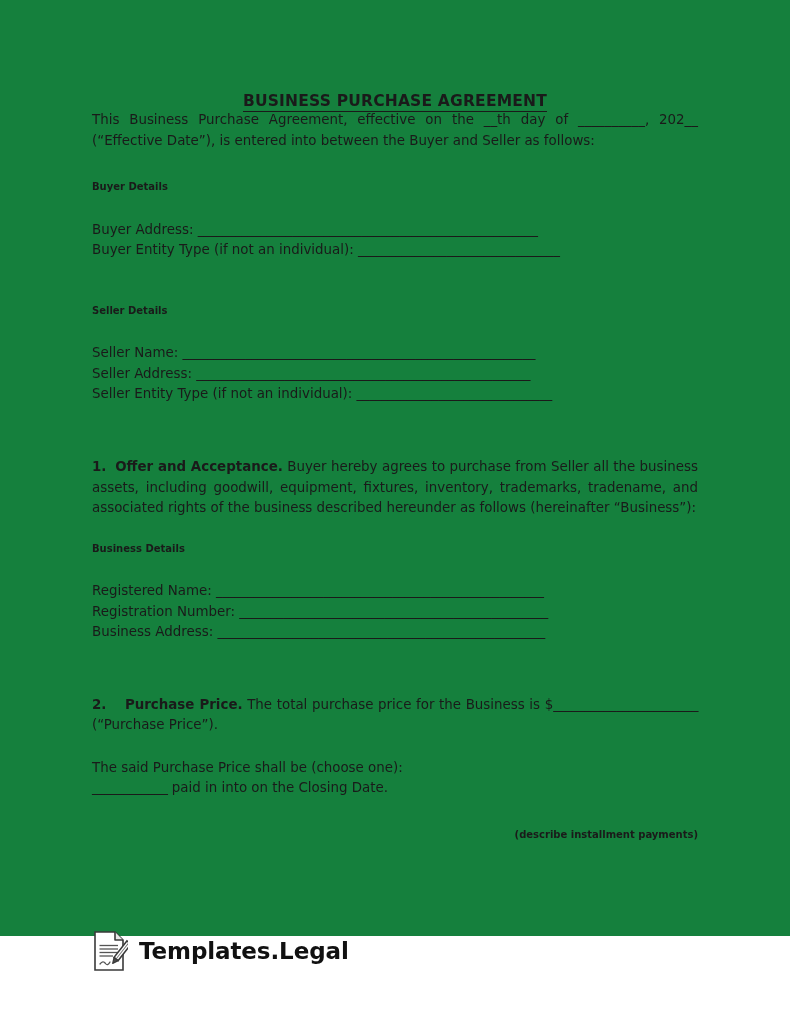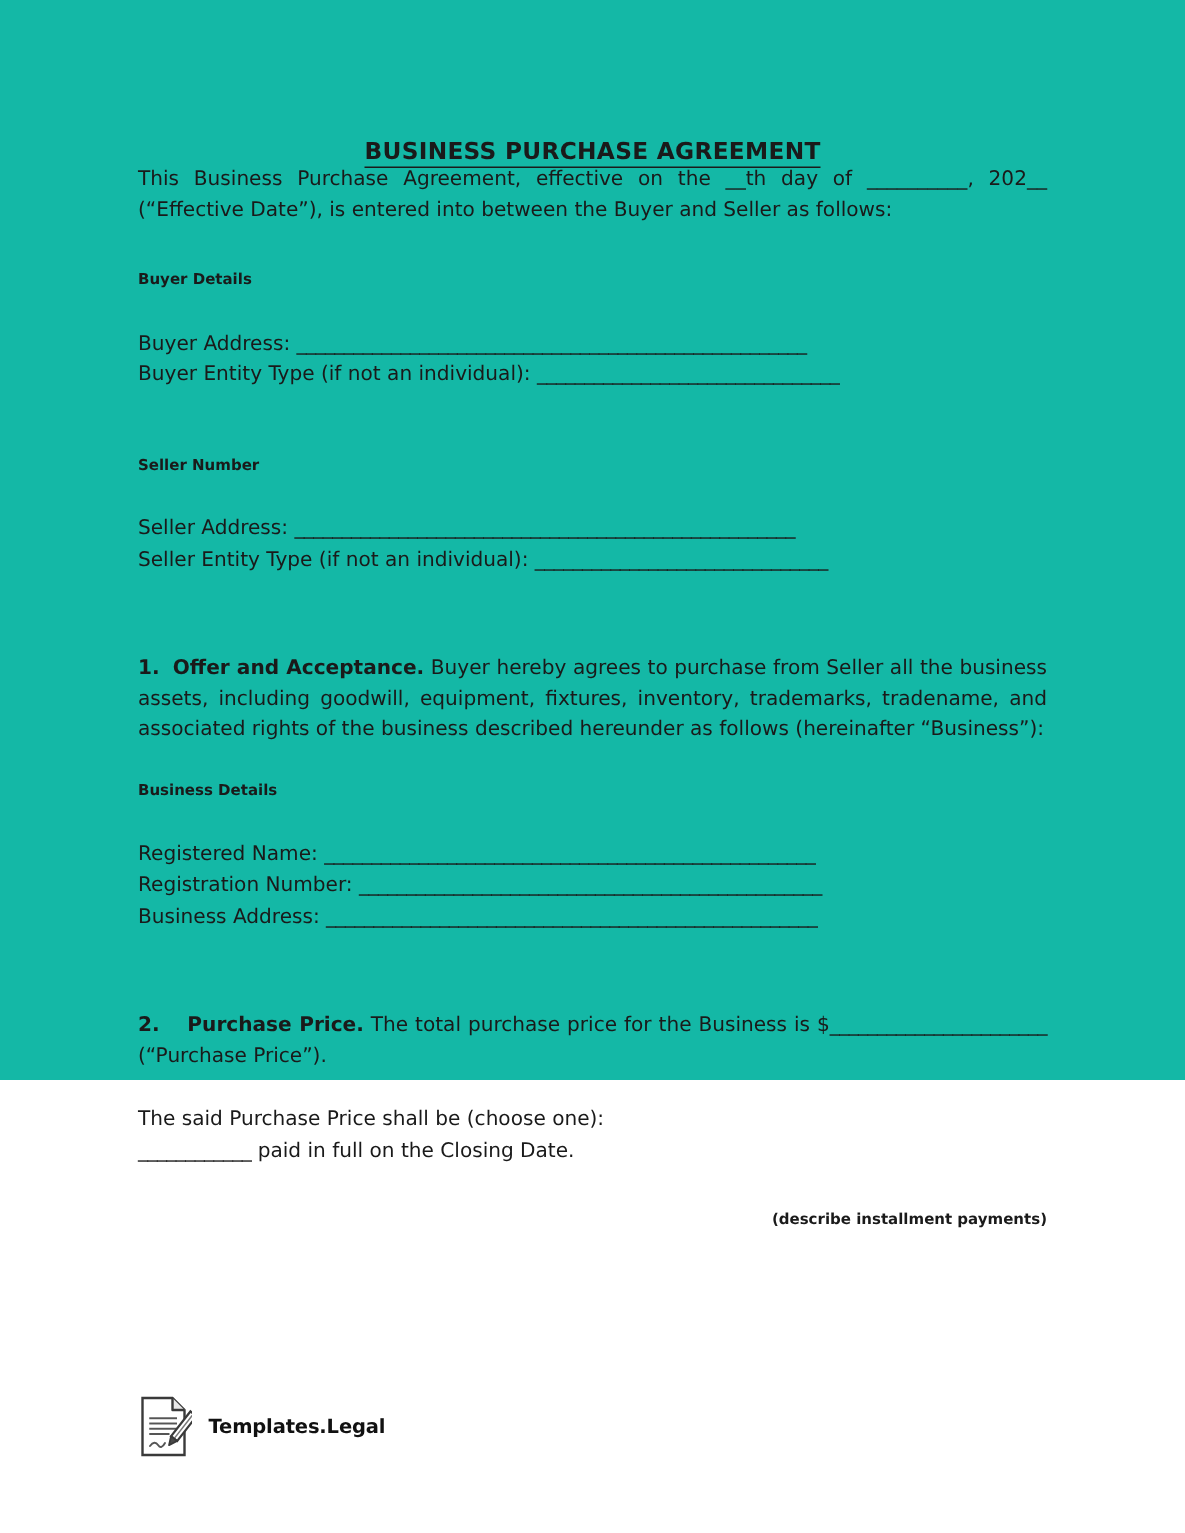--- a/index.html
+++ b/index.html
@@ -14,22 +14,22 @@
     position: relative;
     font-family: "DejaVu Sans", "Liberation Sans", sans-serif;
     color: #1a1a1a;
     overflow: hidden;
   }
   .page {
     position: absolute;
     left: 0;
     top: 0;
     width: 790px;
-    height: 720px;
-    background: #14b8a6;
+    height: 936px;
+    background: #15803d;
     box-sizing: border-box;
   }
   .content {
     position: absolute;
     left: 92px;
     top: 0;
     width: 606px;
   }
 
   
@@ -105,21 +105,21 @@
     display: flex;
     align-items: center;
     gap: 11px;
   }
   .logo-icon {
     width: 36px;
     height: 42px;
     display: block;
   }
   .logo-text {
-    font-size: 13px;
+    font-size: 23px;
     font-weight: bold;
     color: #111111;
     letter-spacing: -0.1px;
     line-height: 1;
   }
 </style>
 </head>
 <body>
 
 <div class="page">
@@ -136,25 +136,26 @@
 
     <div class="sp-22"></div>
 
     <div class="field-list">
       <p class="field-row"><span class="field-label">Buyer Address: </span><span class="rule">______________________________________________________</span></p>
       <p class="field-row"><span class="field-label">Buyer Entity Type (if not an individual): </span><span class="rule">________________________________</span></p>
     </div>
 
     <div class="sp-40"></div>
 
-    <p class="section-heading">Seller Number</p>
+    <p class="section-heading">Seller Details</p>
 
     <div class="sp-22"></div>
 
     <div class="field-list">
+      <p class="field-row"><span class="field-label">Seller Name: </span><span class="rule">________________________________________________________</span></p>
       <p class="field-row"><span class="field-label">Seller Address: </span><span class="rule">_____________________________________________________</span></p>
       <p class="field-row"><span class="field-label">Seller Entity Type (if not an individual): </span><span class="rule">_______________________________</span></p>
     </div>
 
     <div class="sp-40"></div>
 
     <p class="para clause"><span class="clause-num">1.</span>&nbsp;&nbsp;<span class="clause-title">Offer and Acceptance.</span>&nbsp;<span>Buyer hereby agrees to purchase from Seller all the business assets, including goodwill, equipment, fixtures, inventory, trademarks, tradename, and associated rights of the business described hereunder as follows (hereinafter “Business”):</span></p>
 
     <div class="sp-20"></div>
 
@@ -170,21 +171,21 @@
 
     <div class="sp-40"></div>
 
     <p class="para clause"><span class="clause-num">2.</span>&nbsp;&nbsp;&nbsp;&nbsp;<span class="clause-title">Purchase Price.</span>&nbsp;<span>The total purchase price for the Business is</span>
       <span>$</span><span class="rule">_______________________</span>
       <span>(“Purchase Price”).</span></p>
 
     <div class="sp-22"></div>
 
     <p class="field-row">The said Purchase Price shall be (choose one):</p>
-    <p class="field-row"><span class="rule">____________</span><span> paid in full on the Closing Date.</span></p>
+    <p class="field-row"><span class="rule">____________</span><span> paid in into on the Closing Date.</span></p>
 
     <div class="sp-26"></div>
 
     <p class="center-bold">(describe installment payments)</p>
 
   </div>
 
   <div class="footer">
     <span>
       <svg class="logo-icon" viewBox="0 0 36 42" xmlns="http://www.w3.org/2000/svg">

